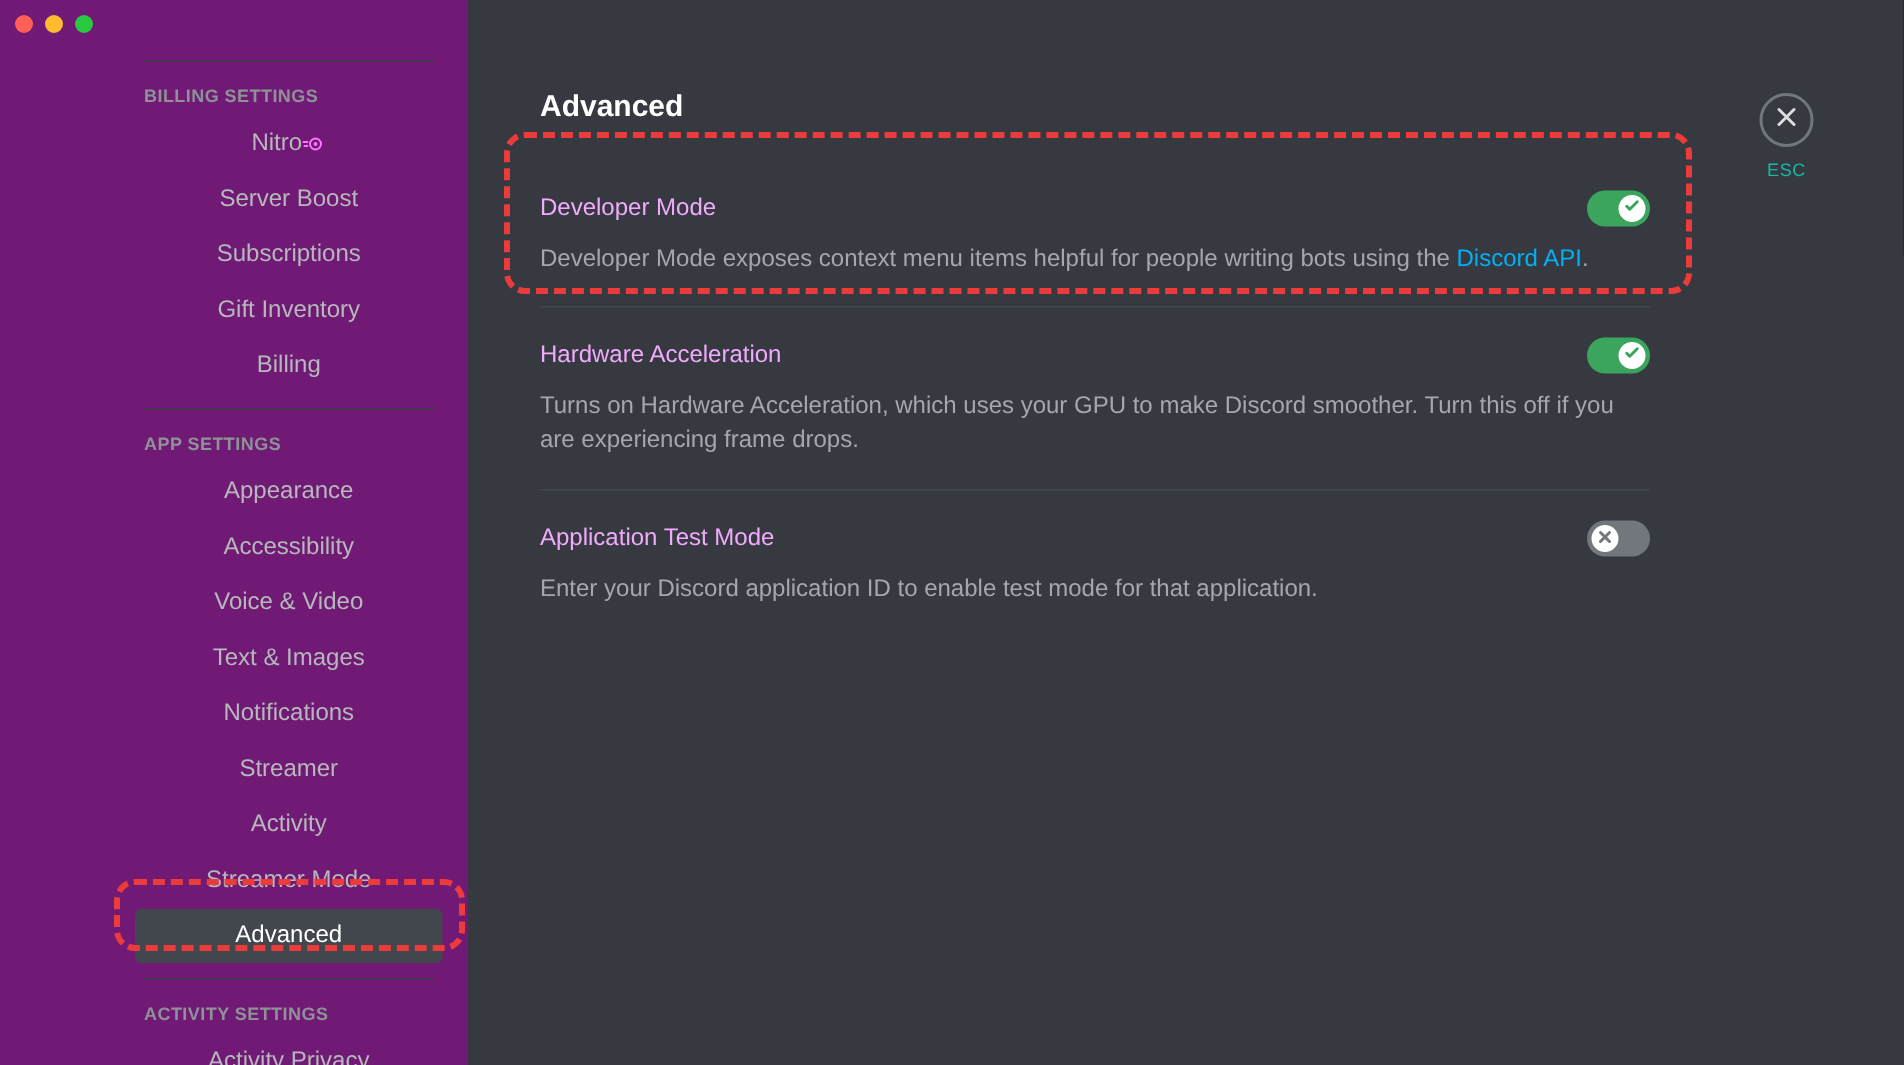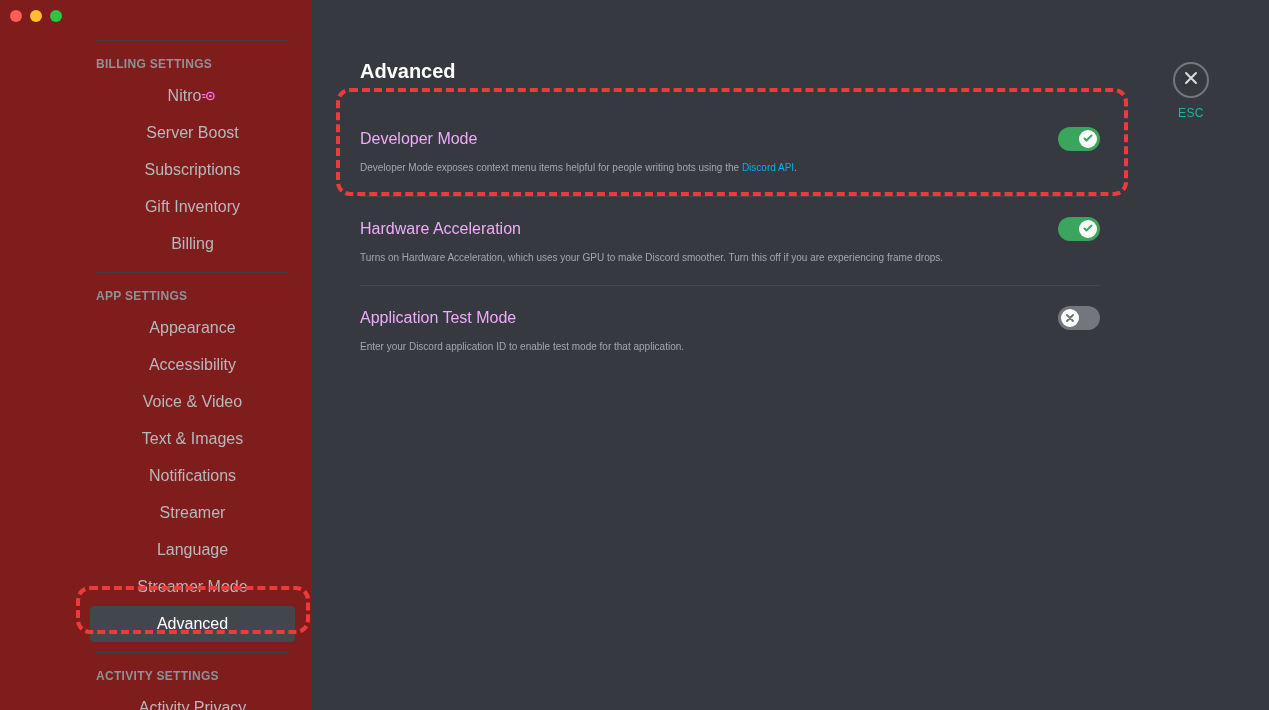--- a/index.html
+++ b/index.html
@@ -30,21 +30,21 @@
     width: 12px; height: 12px; border-radius: 50%;
   }
   .tl-red { background: #ff5f57; }
   .tl-yellow { background: #febc2e; }
   .tl-green { background: #28c840; }
 
   
   .sidebar {
     width: 312px;
     height: 100%;
-    background: #7f1d1d;
+    background: #701a75;
     padding: 30px 10px 0px 10px;
     overflow: hidden;
     flex-shrink: 0;
   }
   .sidebar-inner {
     margin-left: 80px;
     width: 205px;
   }
   .section-sep {
     height: 1px;
@@ -111,21 +111,21 @@
     justify-content: space-between;
     align-items: center;
     margin-bottom: 10px;
   }
   .setting-title {
     font-size: 16px;
     color: #f0abfc;
     font-weight: 500;
   }
   .setting-desc {
-    font-size: 10px;
+    font-size: 16px;
     color: #a4a7ab;
     line-height: 1.45;
   }
   .setting-desc a { color: #00aff4; text-decoration: none; }
 
   
   .toggle {
     width: 42px;
     height: 24px;
     border-radius: 14px;
@@ -248,21 +248,21 @@
       <div class="sidebar-item">
         <span>Text &amp; Images</span>
       </div>
       <div class="sidebar-item">
         <span>Notifications</span>
       </div>
       <div class="sidebar-item">
         <span>Streamer</span>
       </div>
       <div class="sidebar-item">
-        <span>Language</span>
+        <span>Activity</span>
       </div>
       <div class="sidebar-item">
         <span>Streamer Mode</span>
       </div>
       <div class="sidebar-item selected">
         <span>Advanced</span>
       </div>
 
       <div class="section-sep"></div>
       <div class="section-header">ACTIVITY SETTINGS</div>

